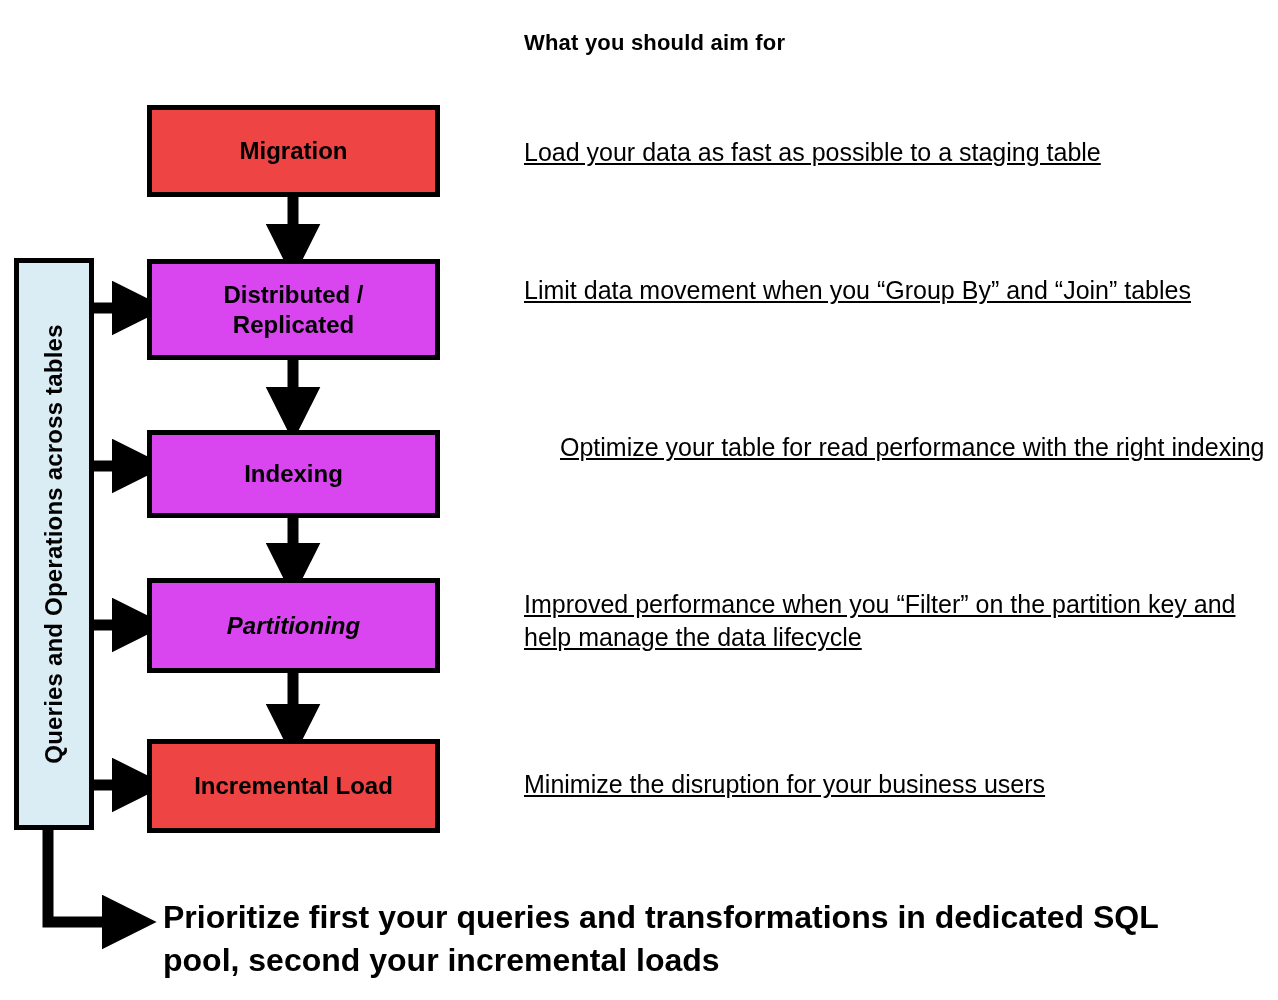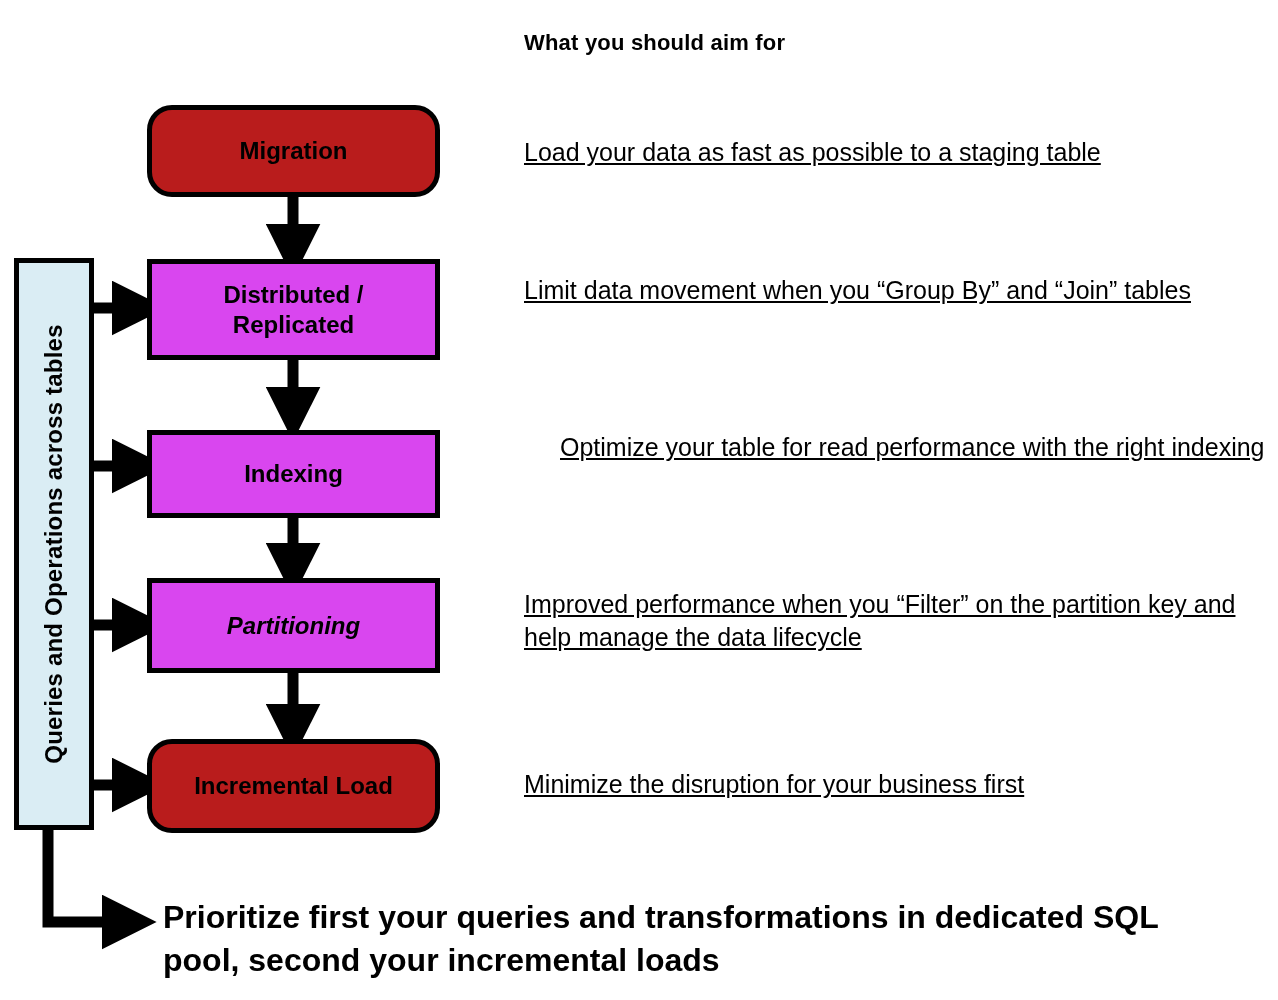--- a/index.html
+++ b/index.html
@@ -42,21 +42,21 @@
     box-sizing: border-box;
     display: flex;
     align-items: center;
     justify-content: center;
     text-align: center;
     font-size: 24px;
     font-weight: bold;
     line-height: 1.25;
   }
   .stage-box .lbl { display: block; padding: 0 6px; }
-  .fill-yellow { background: #b91c1c; border-radius: 25px; }
+  .fill-yellow { background: #ef4444; }
   .fill-green  { background: #d946ef; text-align: center; }
 
   #box-migration    { top: 105px; height: 92px; }
   #box-distributed  { top: 259px; height: 101px; }
   #box-indexing     { top: 410px; height: 88px; margin-top: 20px; }
   #box-partitioning { top: 578px; height: 95px; font-style: italic; }
   #box-incremental  { top: 739px; height: 94px; text-align: right; }
 
   
   #side-rail {
@@ -165,15 +165,15 @@
 </div>
 
 <div class="desc" id="desc-migration">Load your data as fast as possible to a staging table</div>
 
 <div class="desc" id="desc-distributed">Limit data movement when you “Group By” and “Join” tables</div>
 
 <div class="desc" id="desc-indexing">Optimize your table for read performance with the right indexing</div>
 
 <div class="desc" id="desc-partitioning">Improved performance when you “Filter” on the partition key and help manage the data lifecycle</div>
 
-<div class="desc" id="desc-incremental">Minimize the disruption for your business first</div>
+<div class="desc" id="desc-incremental">Minimize the disruption for your business users</div>
 
 <div id="bottom-callout">Prioritize first your queries and transformations in dedicated SQL pool, second your incremental loads</div>
 
 </body></html>

